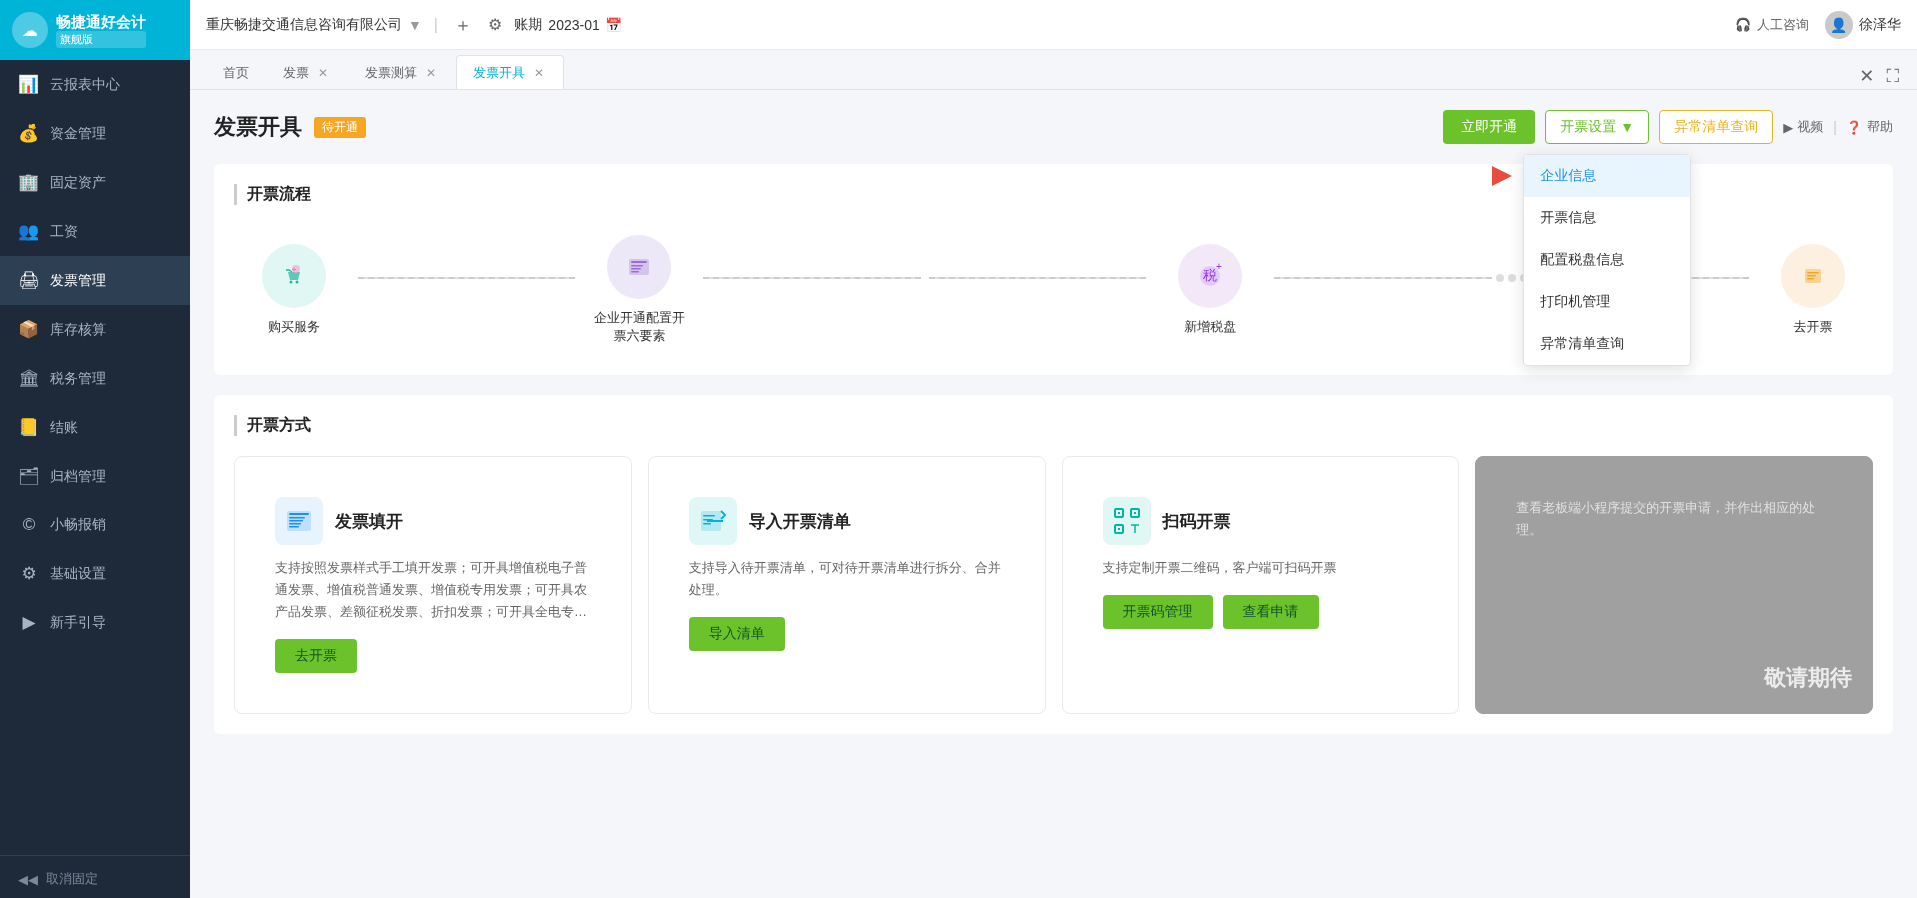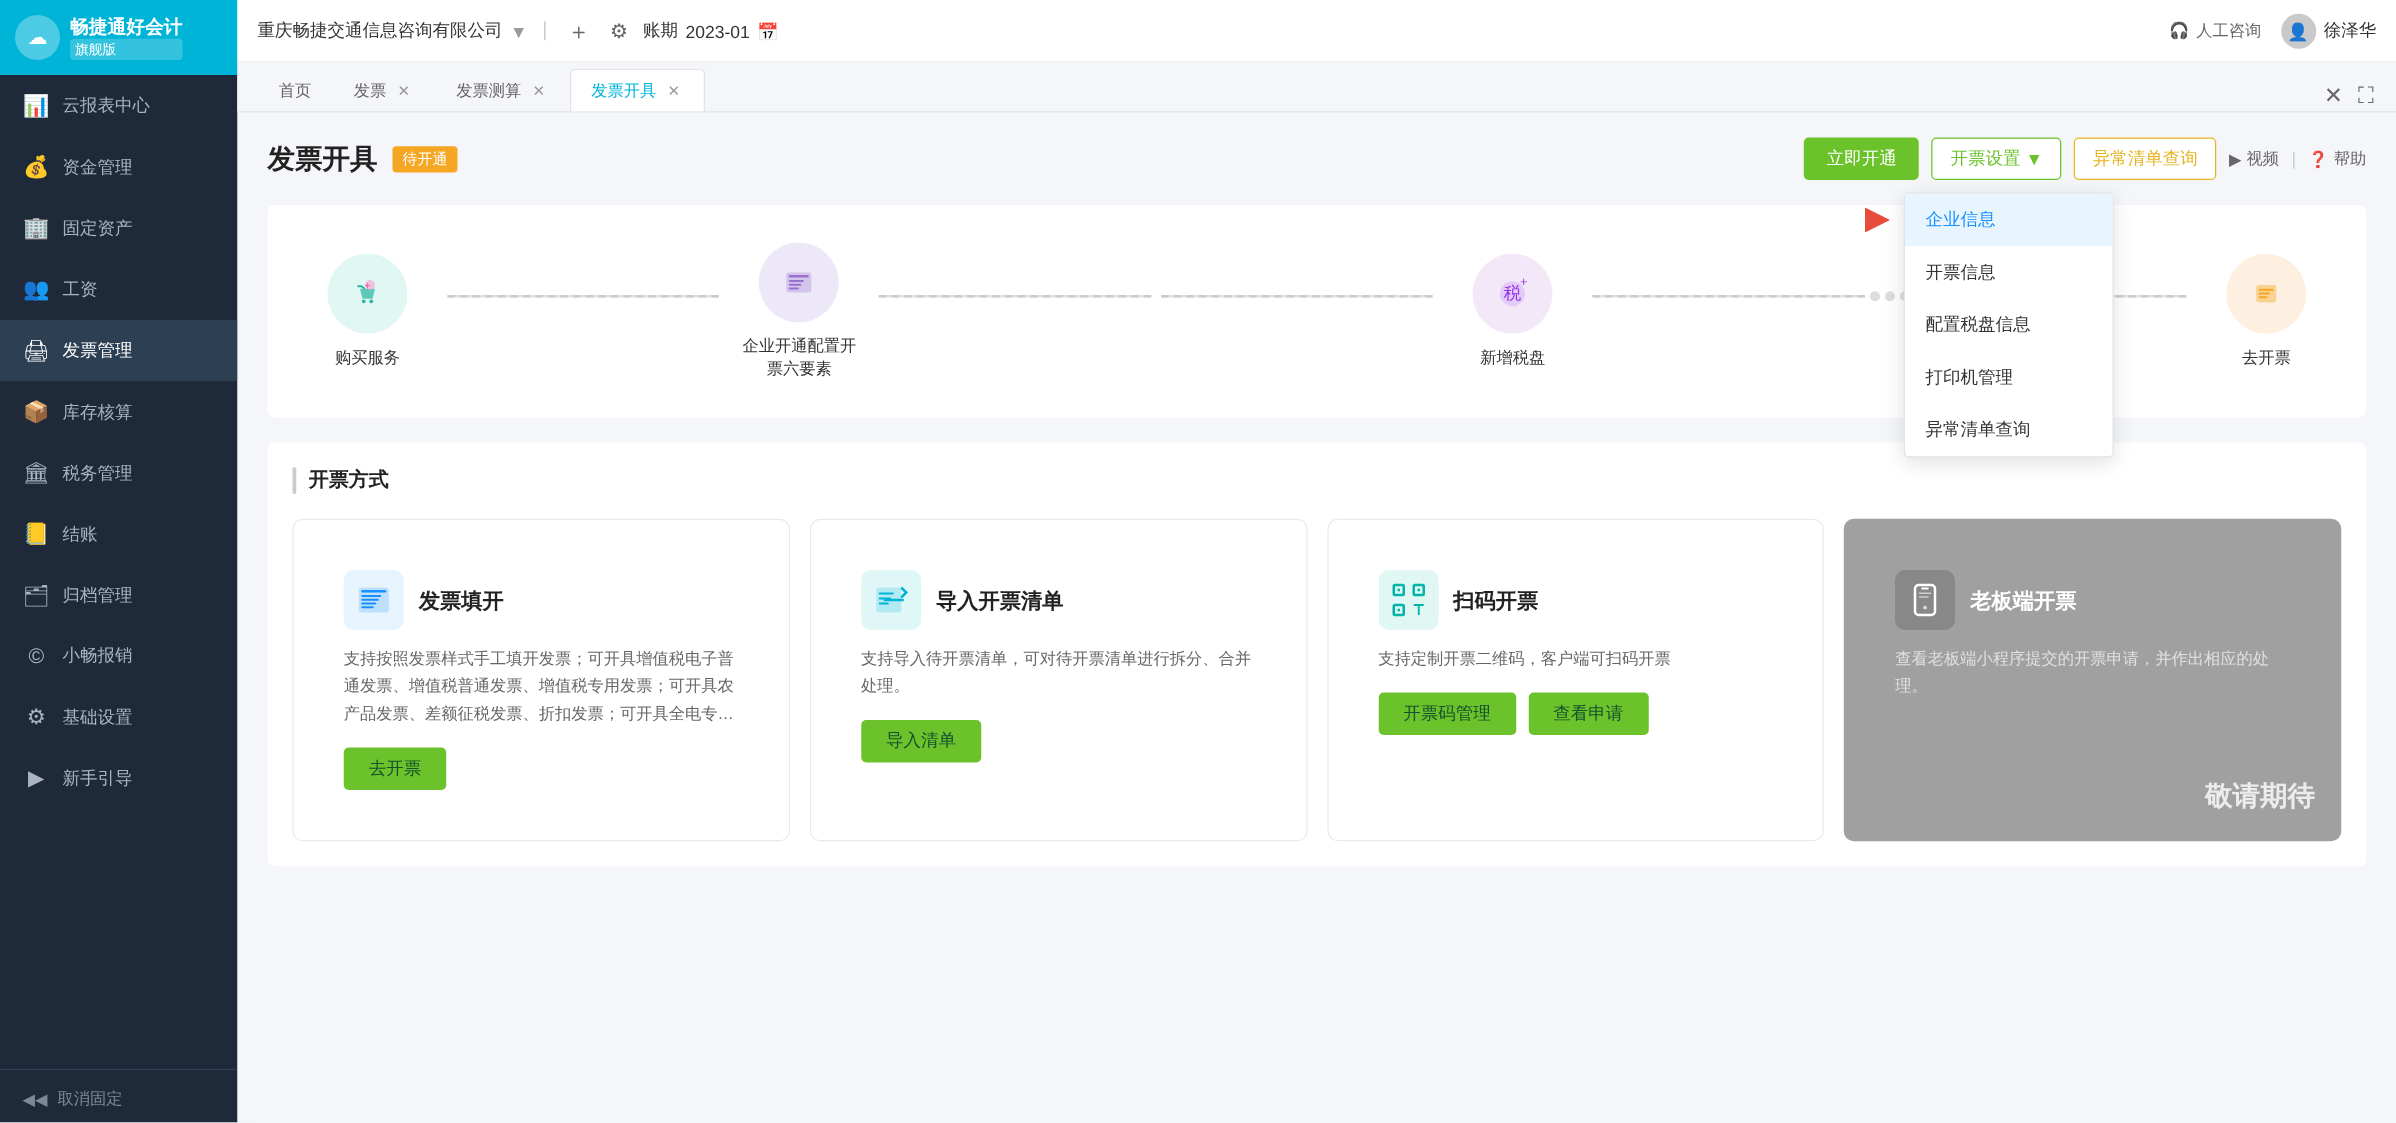--- a/index.html
+++ b/index.html
@@ -264,20 +264,21 @@
               <span>打印机管理</span>
             </div>
             <div class="dropdown-item">
               <span>异常清单查询</span>
             </div>
           </div>
         </div>
       </div>
 
       <div class="section">
+        <div class="section-title">开票流程</div>
         <div class="flow-steps">
 
           <div class="flow-step">
             <div class="flow-step-circle teal" style="font-size:28px;">
               <svg width="40" height="40" viewBox="0 0 40 40" fill="none">
                 <circle cx="20" cy="20" r="20" fill="#e0f7f4"></circle>
                 <path d="M14 16h12l-2 8H16z" fill="#26b5a0" opacity="0.7"></path>
                 <path d="M12 14h3l3 2" stroke="#26b5a0" stroke-width="1.5" fill="none"></path>
                 <circle cx="17" cy="26" r="1.5" fill="#26b5a0"></circle>
                 <circle cx="23" cy="26" r="1.5" fill="#26b5a0"></circle>
@@ -408,32 +409,20 @@
               <span class="method-card-title">扫码开票</span>
             </div>
             <div class="method-card-desc">支持定制开票二维码，客户端可扫码开票</div>
             <div style="display:flex;gap:10px;">
               <button class="method-card-btn">开票码管理</button>
               <button class="method-card-btn">查看申请</button>
             </div>
           </div>
 
           <div class="method-card disabled" style="position:relative;overflow:hidden;">
-            <div class="method-card-header">
-              <div class="method-card-icon" style="background:#888;color:#fff;">
-                <svg width="32" height="32" viewBox="0 0 32 32">
-                  <rect x="8" y="4" width="16" height="24" rx="3" fill="none" stroke="#fff" stroke-width="2"></rect>
-                  <rect x="13" y="6" width="6" height="1.5" rx="0.75" fill="#fff"></rect>
-                  <rect x="11" y="10" width="10" height="1.2" rx="0.6" fill="#fff" opacity="0.6"></rect>
-                  <rect x="11" y="13" width="8" height="1.2" rx="0.6" fill="#fff" opacity="0.6"></rect>
-                  <circle cx="16" cy="22" r="1.5" fill="#fff" opacity="0.7"></circle>
-                </svg>
-              </div>
-              <span class="method-card-title" style="color:white;">老板端开票</span>
-            </div>
             <div class="method-card-desc" style="color:#e0e0e0;">查看老板端小程序提交的开票申请，并作出相应的处理。</div>
 
             <div style="position:absolute;bottom:20px;right:20px;font-size:22px;font-weight:bold;color:rgba(255,255,255,0.8);">敬请期待</div>
           </div>
         </div>
       </div>
     </div>
   </div>
 </div>
 

